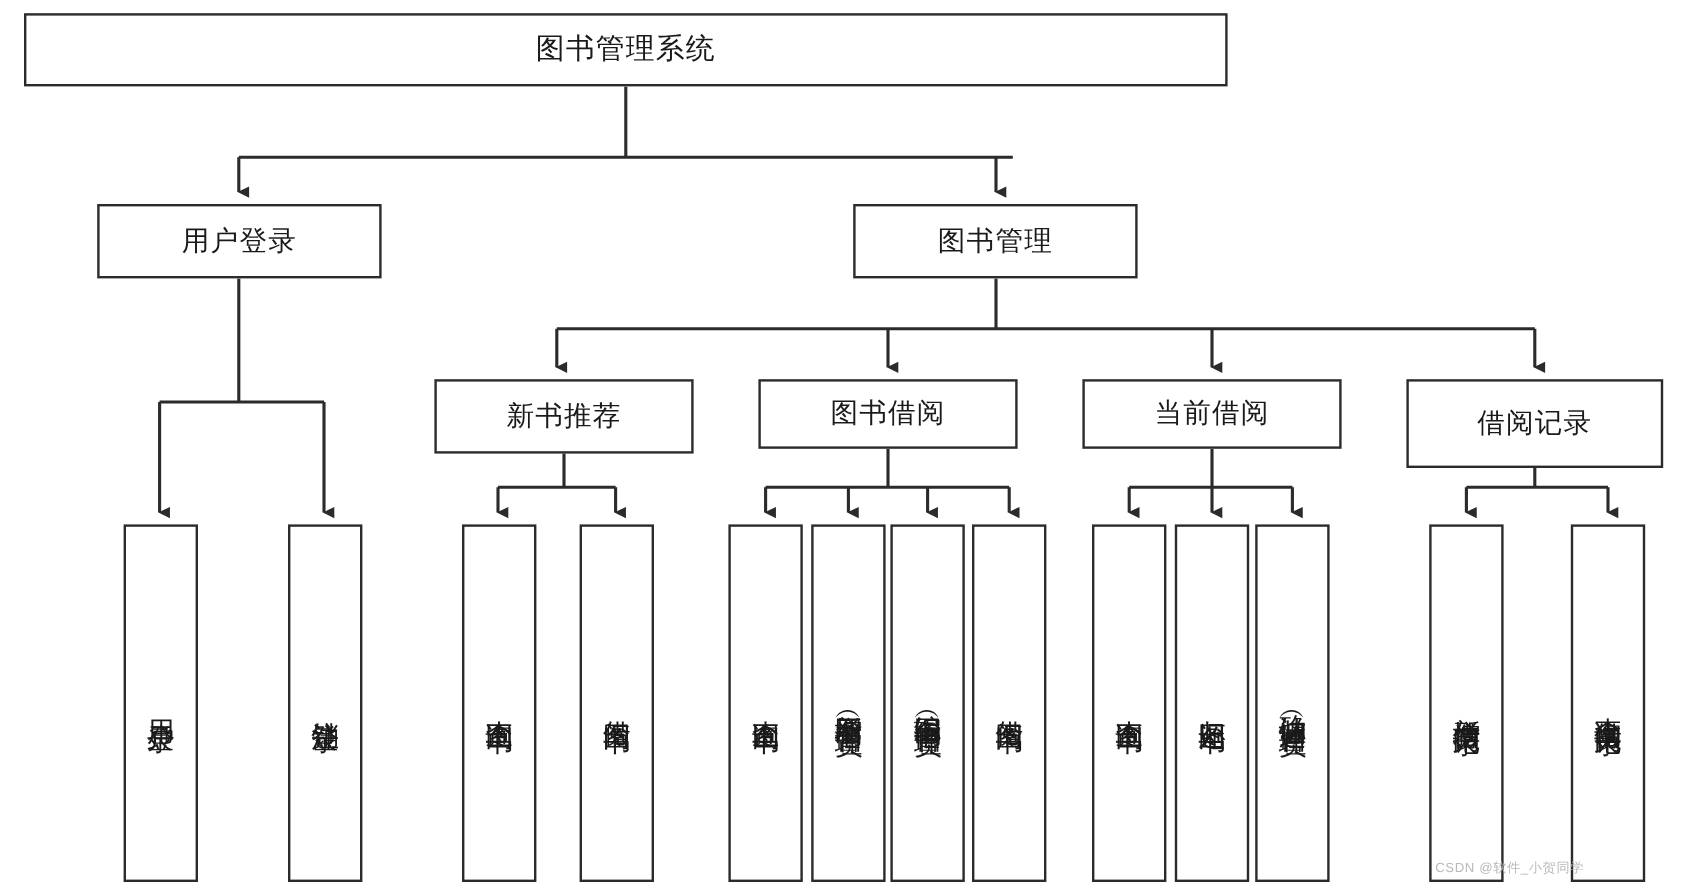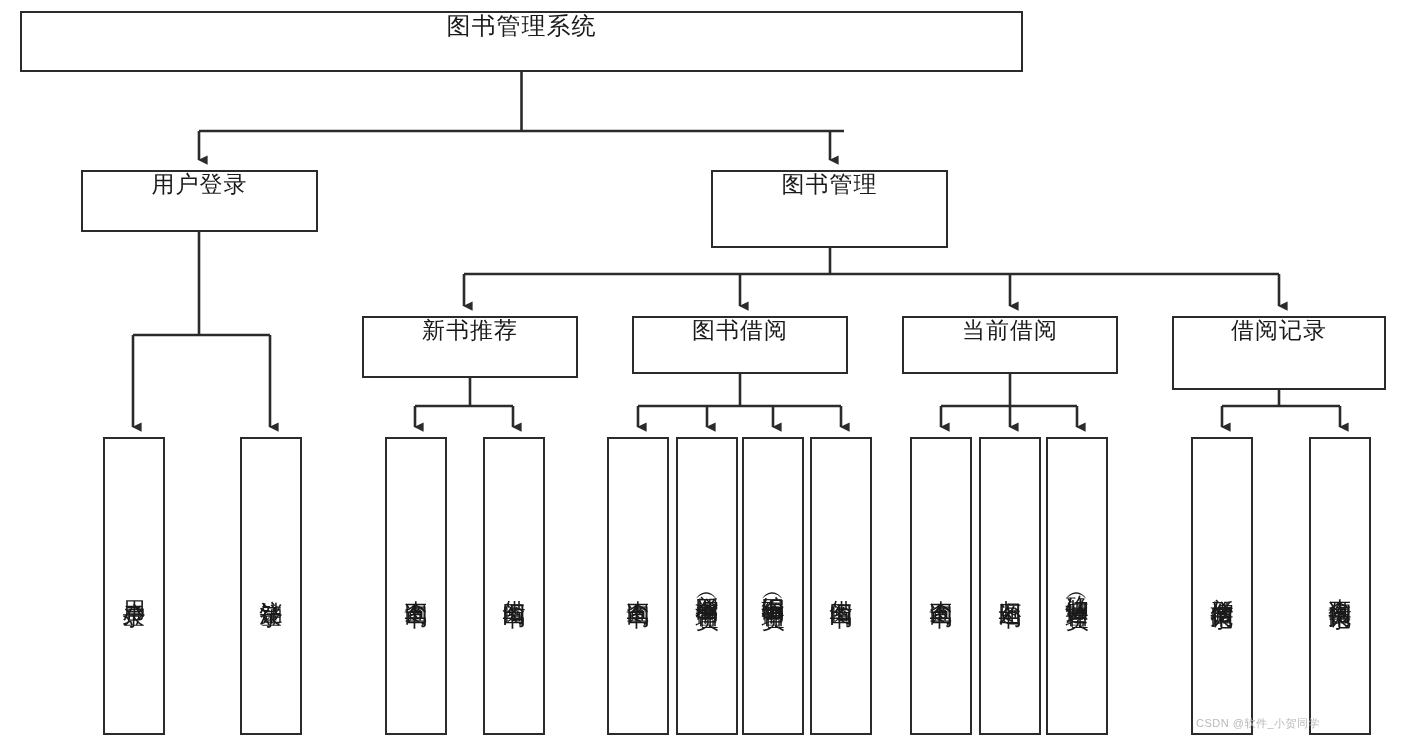--- a/index.html
+++ b/index.html
@@ -25,21 +25,21 @@
     width: 1405px;
     height: 747px;
     pointer-events: none;
   }
   .node {
     position: absolute;
     box-sizing: border-box;
     background: #ffffff;
     border: 2.5px solid #2b2b2b;
     display: flex;
-    align-items: flex-start;
+    align-items: center;
     justify-content: center;
     color: #1a1a1a;
     z-index: 2;
   }
   .node.horiz {
     font-size: 23px;
     letter-spacing: 1px;
     line-height: 1.1;
   }
   .node.root {
@@ -129,21 +129,21 @@
     </g>
   </svg>
 
   <div class="node horiz root" style="left:20px; top:11px; width:1003px; height:61px;">
     <span class="lbl">图书管理系统</span>
   </div>
 
   <div class="node horiz" style="left:81px; top:170px; width:237px; height:62px;">
     <span class="lbl">用户登录</span>
   </div>
-  <div class="node horiz" style="left:711px; top:170px; width:237px; height:78px;">
+  <div class="node horiz" style="left:711px; top:170px; width:237px; height:62px;">
     <span class="lbl">图书管理</span>
   </div>
 
   <div class="node horiz" style="left:362px; top:316px; width:216px; height:62px;">
     <span class="lbl">新书推荐</span>
   </div>
   <div class="node horiz" style="left:902px; top:316px; width:216px; height:58px;">
     <span class="lbl">当前借阅</span>
   </div>
   <div class="node horiz" style="left:632px; top:316px; width:216px; height:58px;">

